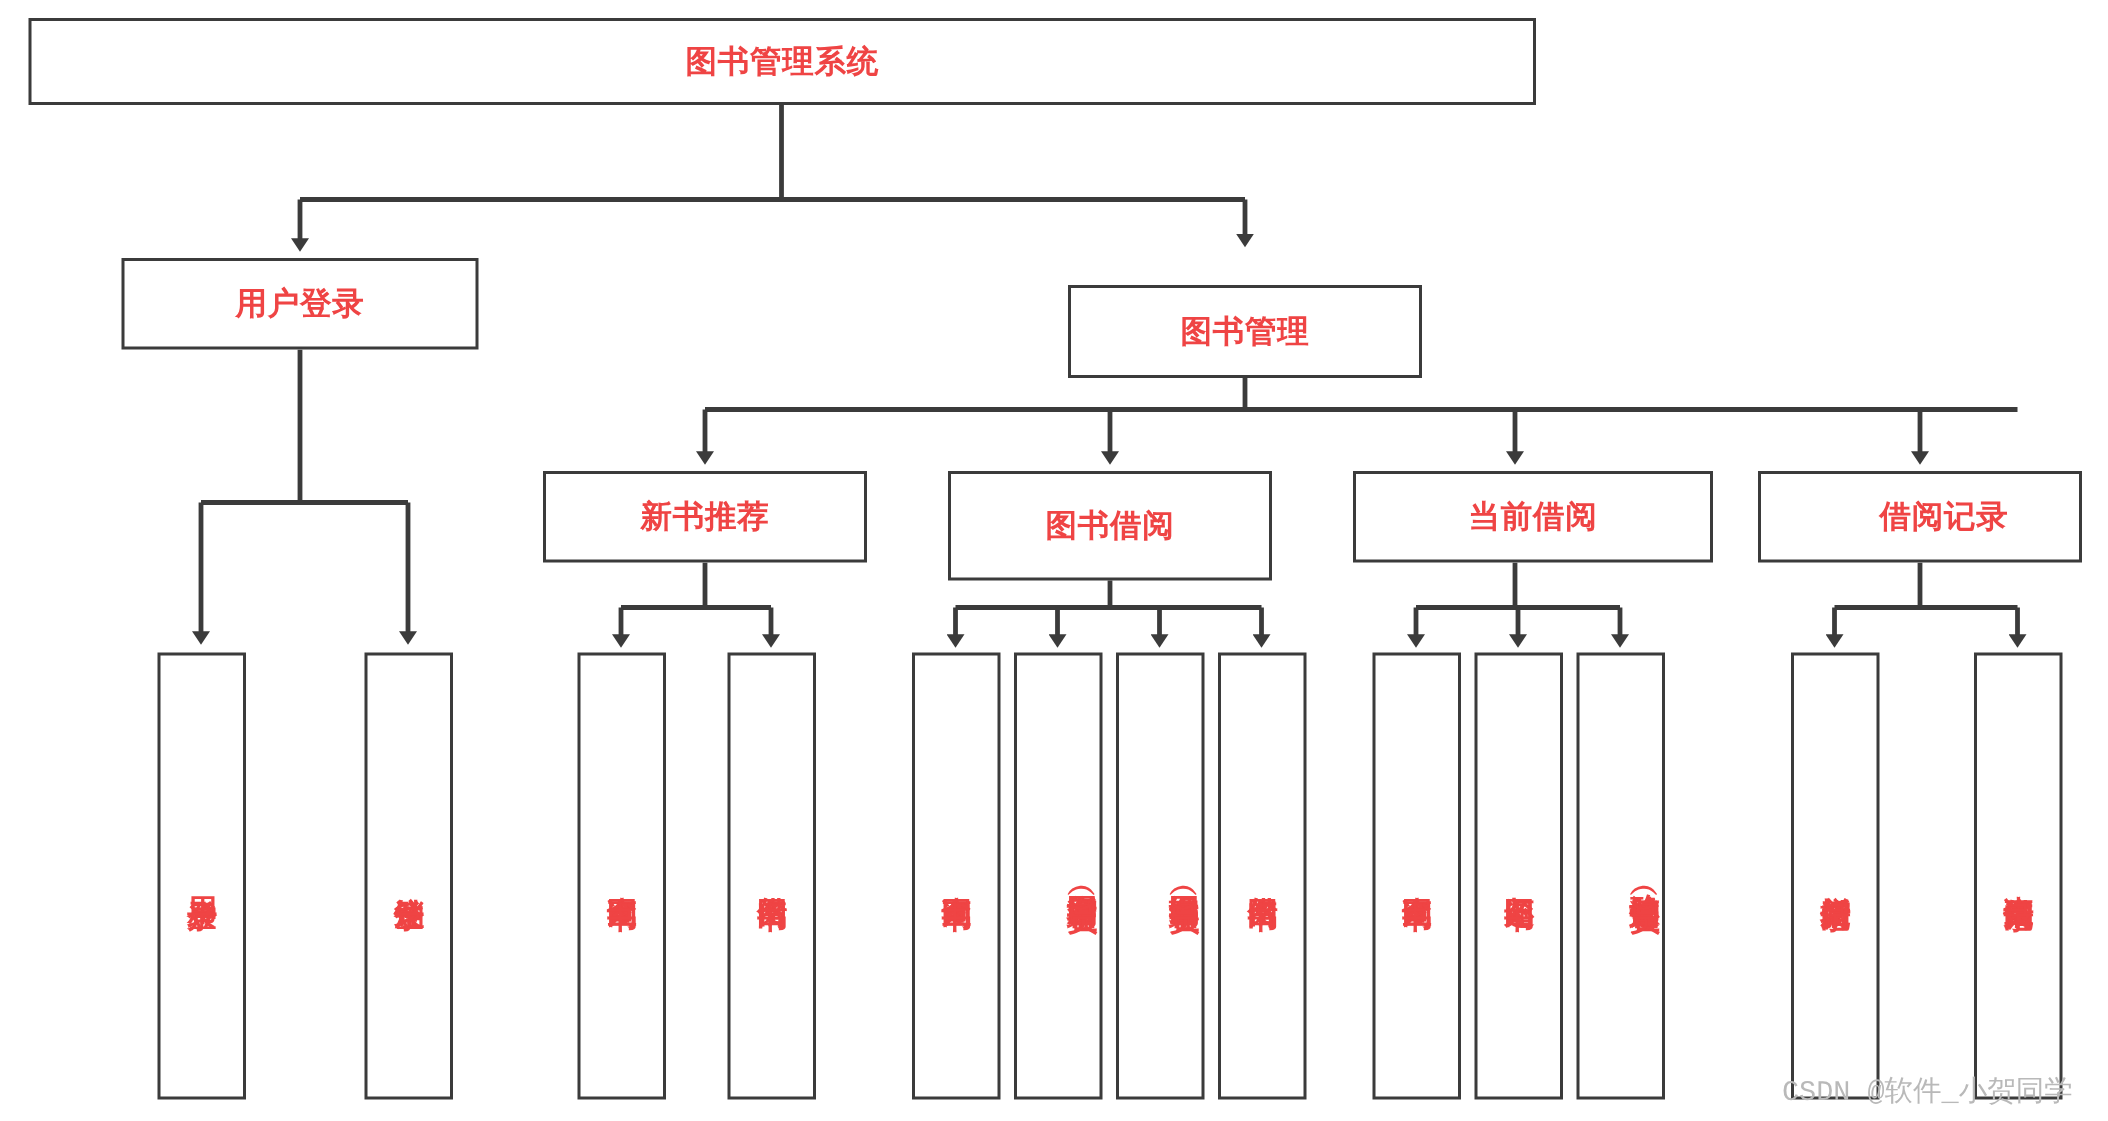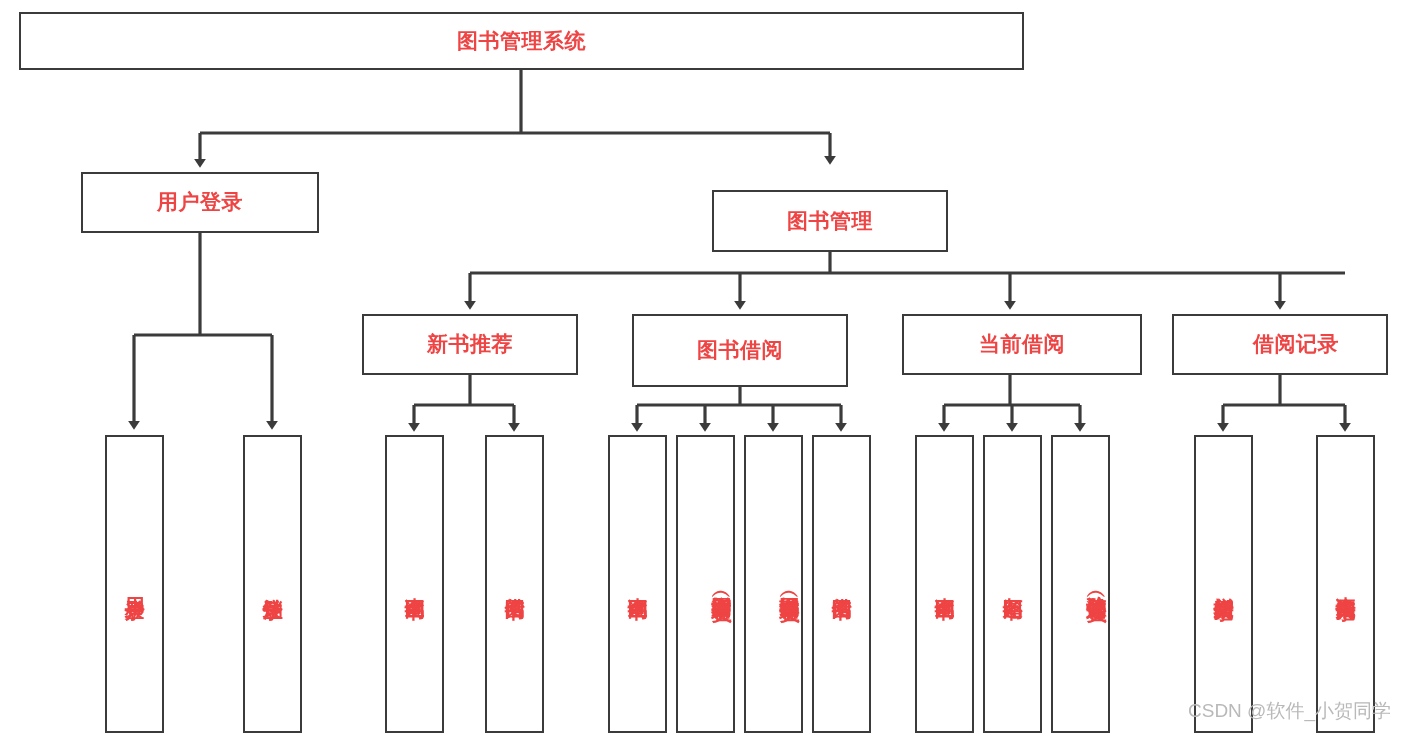--- a/index.html
+++ b/index.html
@@ -48,25 +48,25 @@
     padding: 6px 0;
     letter-spacing: 1px;
   }
   .node.vert.topalign {
     align-items: flex-start;
     justify-content: center;
   }
   .watermark {
     position: absolute;
     left: 1188px;
-    top: 698px;
+    top: 714px;
     font-size: 19px;
     color: #b9b9b9;
     white-space: nowrap;
-    font-family: Liberation Sans, sans-serif;
+    font-family: Liberation Mono, monospace;
     text-align: right;
   }
 </style>
 </head>
 <body>
 
 <div id="canvas">
 
   <svg id="edges" viewBox="0 0 1405 747" xmlns="http://www.w3.org/2000/svg">
     <defs>

